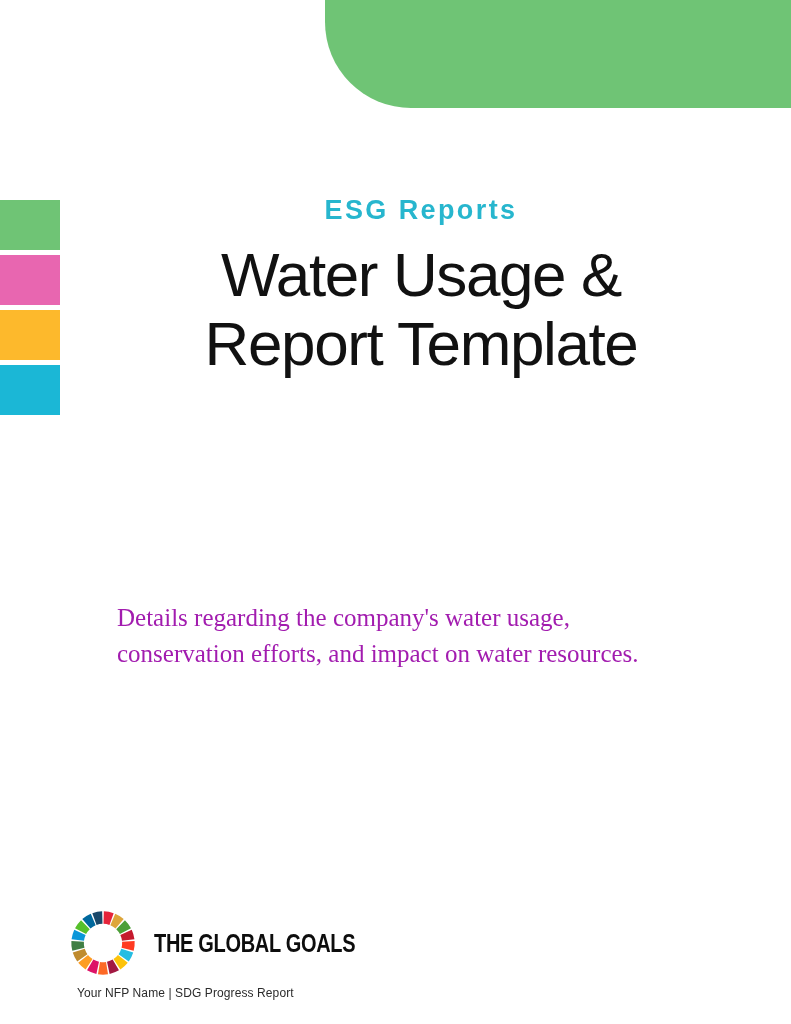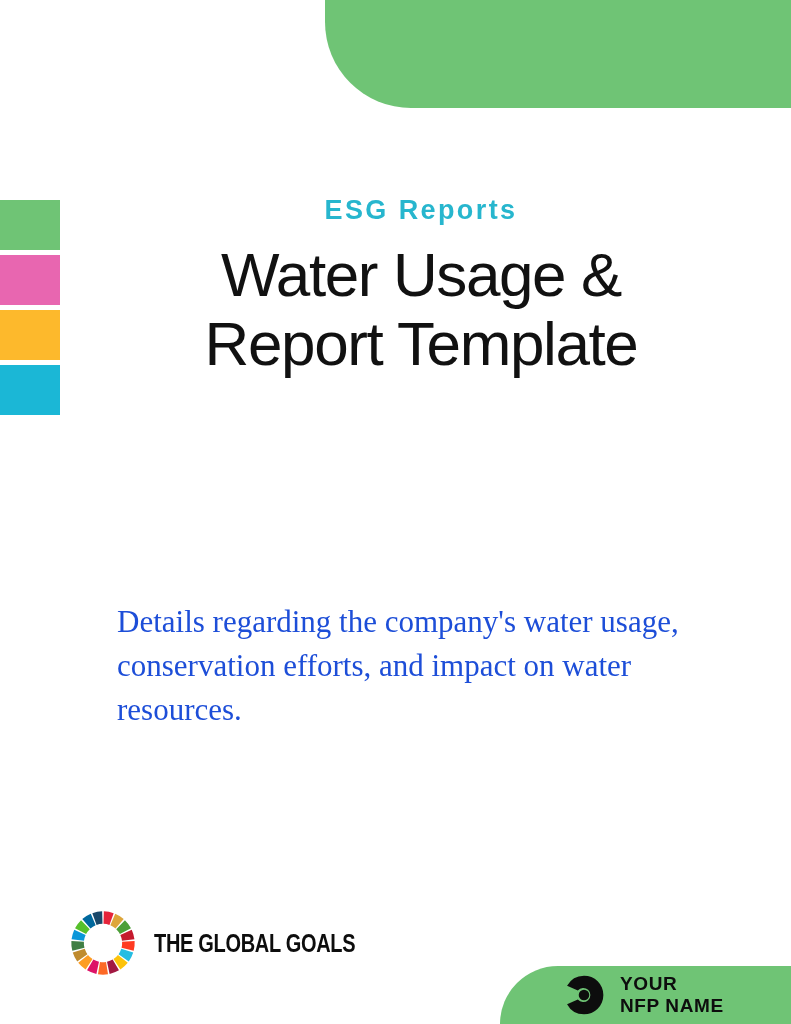--- a/index.html
+++ b/index.html
@@ -74,23 +74,23 @@
     margin: 0;
   }
   .title .tline { display: block; white-space: nowrap; }
 
   .description {
     position: absolute;
     left: 117px;
     top: 600px;
     width: 580px;
     font-family: "Liberation Serif", serif;
-    font-size: 31px;
+    font-size: 25px;
     line-height: 1.42;
-    color: #1d4ed8;
+    color: #a21caf;
     margin: 0;
   }
 
   
   .goals-lockup {
     position: absolute;
     left: 70px;
     top: 908px;
     width: 300px;
   }
@@ -190,26 +190,17 @@
             <path d="M -39.04890731675564 27.913846695993517 A 48 48 0 0 1 -45.80795460490273 14.33984989165404 L -27.67563924046207 8.663659309540982 A 29 29 0 0 0 -23.592048170539865 16.86461571216275 Z" fill="#BF8B2E"></path>
             <path d="M -46.49566615161265 11.92279451797194 A 48 48 0 0 1 -47.89479682262195 -3.17623004830609 L -28.936439747000758 -1.918972320851596 A 29 29 0 0 0 -28.091131633265977 7.203355021274714 Z" fill="#3F7E44"></path>
             <path d="M -47.66292763131413 -5.678497126186807 A 48 48 0 0 1 -43.51318133521517 -20.26334252014415 L -26.28921372335917 -12.242436105920424 A 29 29 0 0 0 -28.796352110585623 -3.4307586804045296 Z" fill="#0A97D9"></path>
             <path d="M -42.39304662500729 -22.512876267815223 A 48 48 0 0 1 -33.25486959362623 -34.61377830157976 L -20.09148371281585 -20.912491057204434 A 29 29 0 0 0 -25.612465669275238 -13.60152941180503 Z" fill="#56C02B"></path>
             <path d="M -31.39774976401256 -36.30676672132138 A 48 48 0 0 1 -18.50530344182437 -44.28943152182023 L -11.180287496102224 -26.75819821109972 A 29 29 0 0 0 -18.96947381575759 -21.935338227465 Z" fill="#00689D"></path>
             <path d="M -16.162012816450474 -45.1972271463736 A 48 48 0 0 1 -1.2564935187779271 -47.98355159882675 L -0.759131500928331 -28.99006242429116 A 29 29 0 0 0 -9.764549409938828 -27.306658067600715 Z" fill="#19486A"></path>
           </g>
       </svg>
       <div class="goals-word">THE GLOBAL GOALS</div>
     </div>
+    <div class="goals-caption">Your NFP Name | SDG Progress Report</div>
   </div>
 
-  <div class="nfp-badge" style="background: rgb(111, 196, 117);">
-    <svg class="nfp-mark" viewBox="0 0 100 100">
-      <path d="M50 6 A44 44 0 1 1 50 94 A44 44 0 0 1 11.5 71 L36 60 A16 16 0 1 0 36 40 L11.5 29 A44 44 0 0 1 50 6 Z" fill="#0d0d0d"></path>
-      <circle cx="50" cy="50" r="12" fill="#0d0d0d"></circle>
-    </svg>
-    <div class="nfp-text">
-      <span>YOUR</span>
-      <span>NFP NAME</span>
-    </div>
-  </div>
 
 </div>
 
 </body></html>

